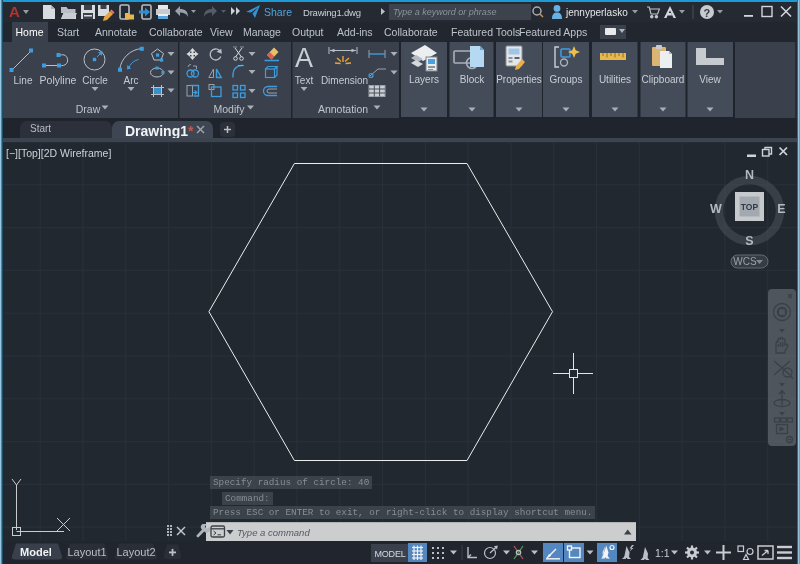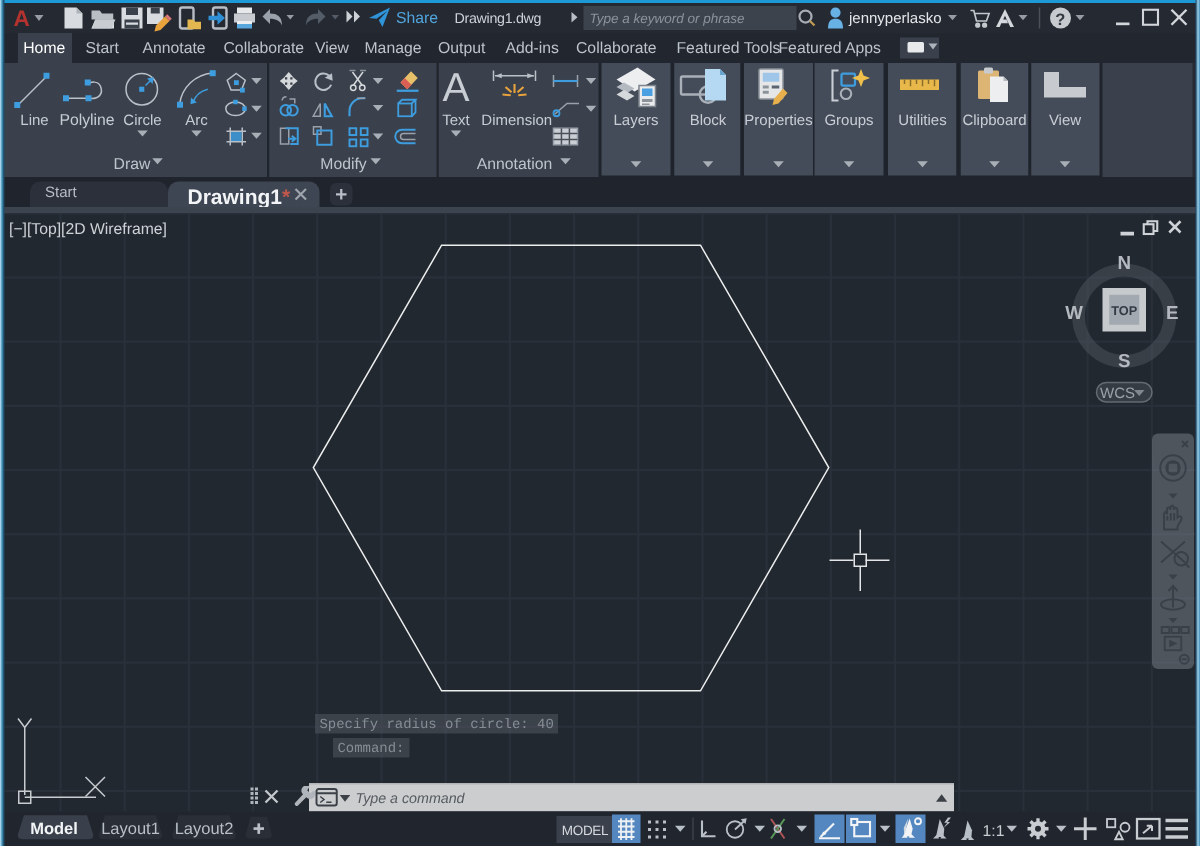--- a/index.html
+++ b/index.html
@@ -451,20 +451,21 @@
     <g stroke="#c8cbcf" stroke-width="1" fill="none">
       <line x1="14.5" y1="350" x2="14.5" y2="390"></line>
       <line x1="14.5" y1="391.5" x2="62" y2="391.5"></line>
       <rect x="10.5" y="387.5" width="8" height="8"></rect>
       <path d="M 10 339 L 14.5 345 L 19 339 M 14.5 345 L 14.5 350"></path>
       <path d="M 55 378 L 68 391 M 68 378 L 55 391"></path>
     </g>
   </svg>
   <div class="cmdline-h" style="top:334px;">Specify radius of circle: 40</div>
   <div class="cmdline-h" style="top:350px;margin-left:12px;">Command:</div>
+  <div class="cmdline-h" style="top:364px;">Press ESC or ENTER to exit, or right-click to display shortcut menu.</div>
 
   <svg width="60" height="14" style="position:absolute;left:738px;top:4px;">
     <rect x="7" y="8.5" width="9" height="2.5" fill="#cfd2d6"></rect>
     <g fill="none" stroke="#cfd2d6" stroke-width="1.4">
       <rect x="22.5" y="3.5" width="6.5" height="6.5"></rect>
       <path d="M25 3.5 L25 1.5 L31.5 1.5 L31.5 8 L29 8"></path>
     </g>
     <g stroke="#cfd2d6" stroke-width="1.7">
           <line x1="39.5" y1="1.5" x2="47" y2="9"></line>
           <line x1="47" y1="1.5" x2="39.5" y2="9"></line>

